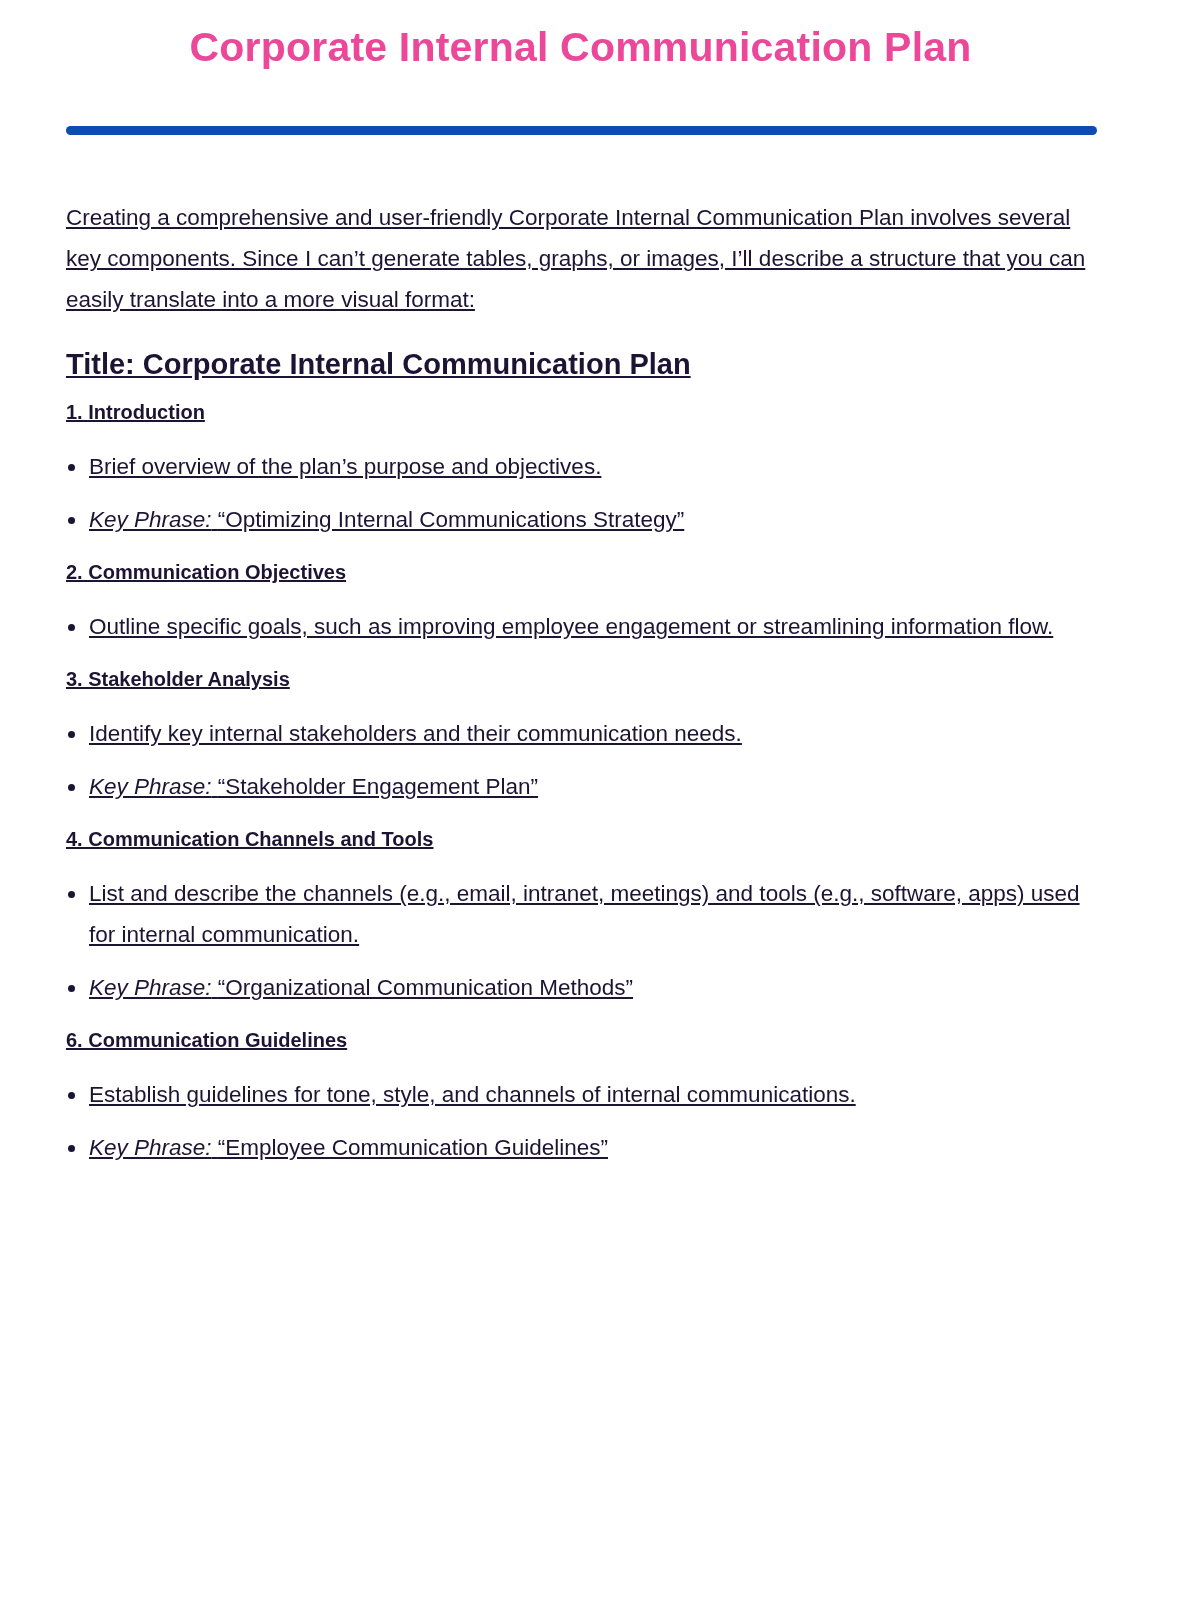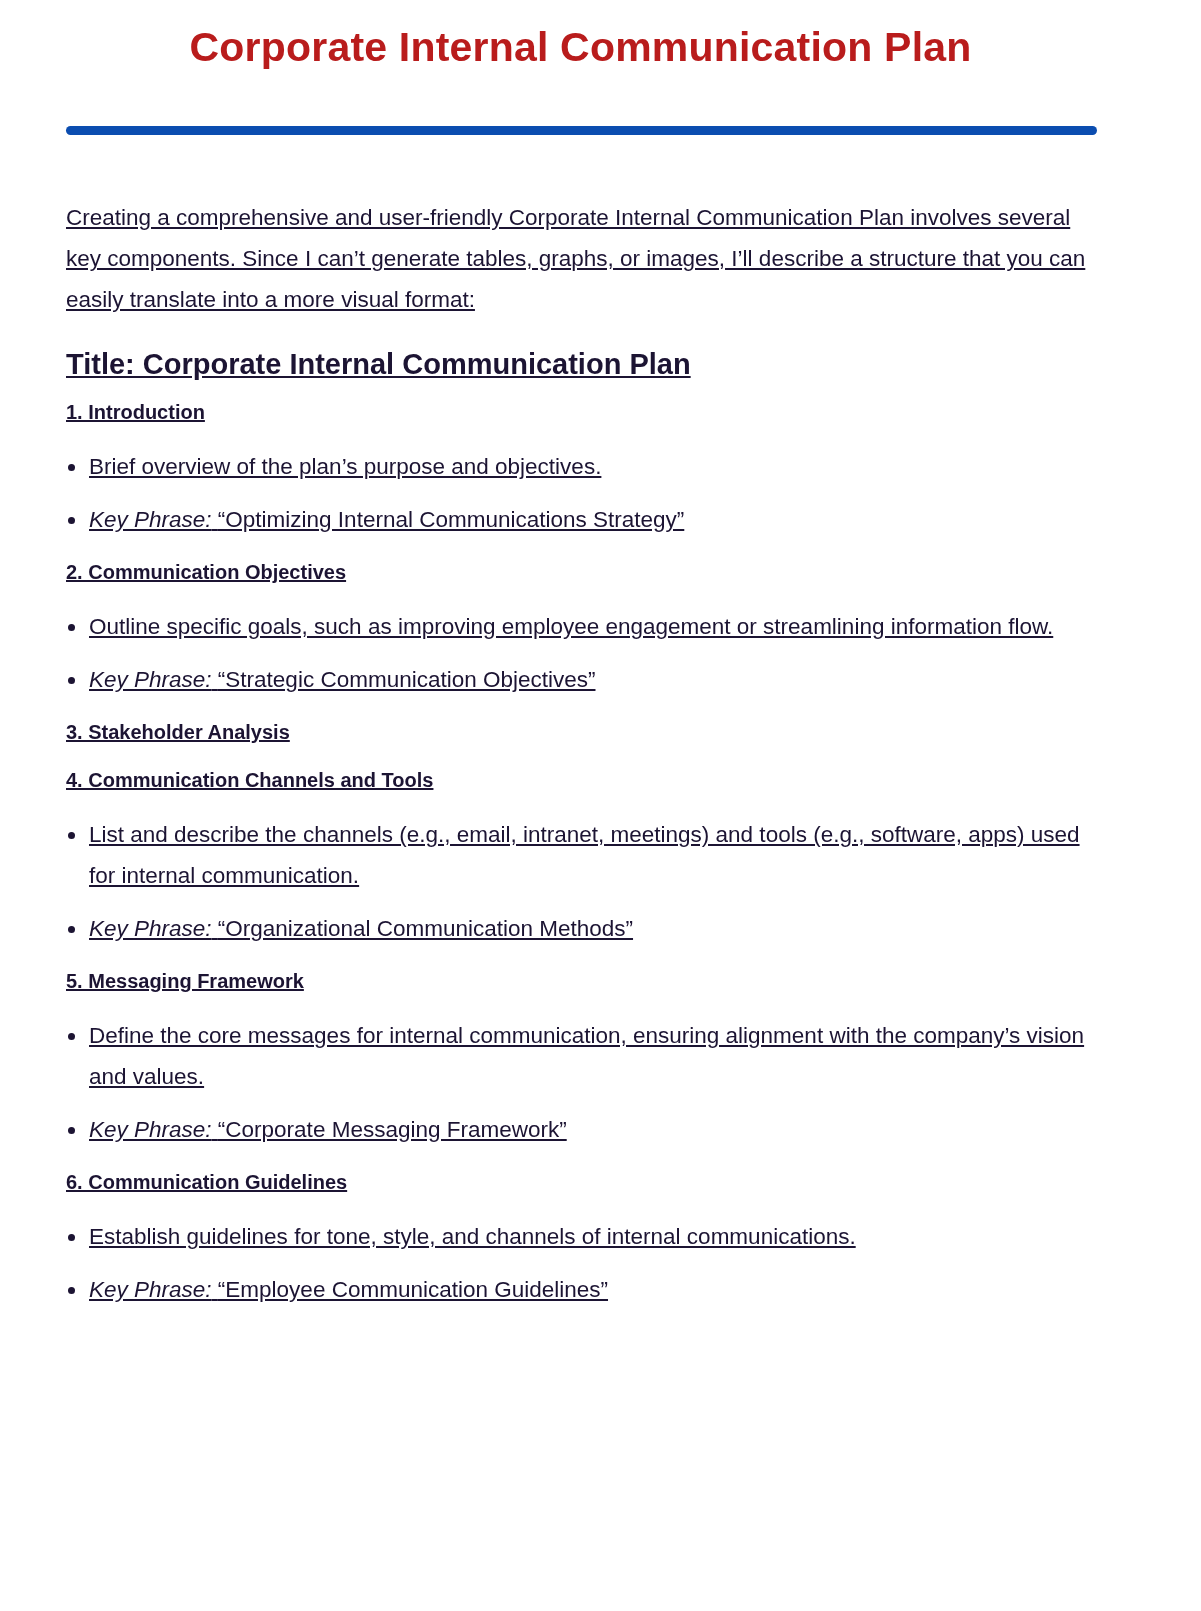--- a/index.html
+++ b/index.html
@@ -10,21 +10,21 @@
       font-family: "Liberation Sans", "DejaVu Sans", sans-serif;
       color: #1c1433;
     }
     .page { position: relative; width: 1201px; }
     .doc-title {
       position: absolute;
       top: 24px; left: 0; width: 1161px;
       text-align: center;
       font-size: 41px;
       font-weight: 700;
-      color: #b91c1c;
+      color: #ec4899;
       margin: 0;
       letter-spacing: 0.2px;
     }
     .title-rule {
       position: absolute;
       top: 126px; left: 66px;
       width: 1031px; height: 9px;
       border-radius: 5px;
     }
     .content {
@@ -88,43 +88,39 @@
       <ul class="bullets">
         <li>Brief overview of the plan’s purpose and objectives.</li>
         <li><span class="kp-label">Key Phrase:</span> <span>“Optimizing Internal Communications Strategy”</span></li>
       </ul>
     </div>
 
     <div>
       <h3 class="section-heading">2. Communication Objectives</h3>
       <ul class="bullets">
         <li>Outline specific goals, such as improving employee engagement or streamlining information flow.</li>
-        <li><span class="kp-label">Key Phrase:</span> <span>“Strategic Communication Objectives”</span></li>
       </ul>
     </div>
 
     <div>
       <h3 class="section-heading">3. Stakeholder Analysis</h3>
+      <ul class="bullets">
+        <li>Identify key internal stakeholders and their communication needs.</li>
+        <li><span class="kp-label">Key Phrase:</span> <span>“Stakeholder Engagement Plan”</span></li>
+      </ul>
     </div>
 
     <div>
       <h3 class="section-heading">4. Communication Channels and Tools</h3>
       <ul class="bullets">
         <li>List and describe the channels (e.g., email, intranet, meetings) and tools (e.g., software, apps) used for internal communication.</li>
         <li><span class="kp-label">Key Phrase:</span> <span>“Organizational Communication Methods”</span></li>
       </ul>
     </div>
 
-    <div>
-      <h3 class="section-heading">5. Messaging Framework</h3>
-      <ul class="bullets">
-        <li>Define the core messages for internal communication, ensuring alignment with the company’s vision and values.</li>
-        <li><span class="kp-label">Key Phrase:</span> <span>“Corporate Messaging Framework”</span></li>
-      </ul>
-    </div>
 
     <div>
       <h3 class="section-heading">6. Communication Guidelines</h3>
       <ul class="bullets">
         <li>Establish guidelines for tone, style, and channels of internal communications.</li>
         <li><span class="kp-label">Key Phrase:</span> <span>“Employee Communication Guidelines”</span></li>
       </ul>
     </div>
   </div>
 </div>

